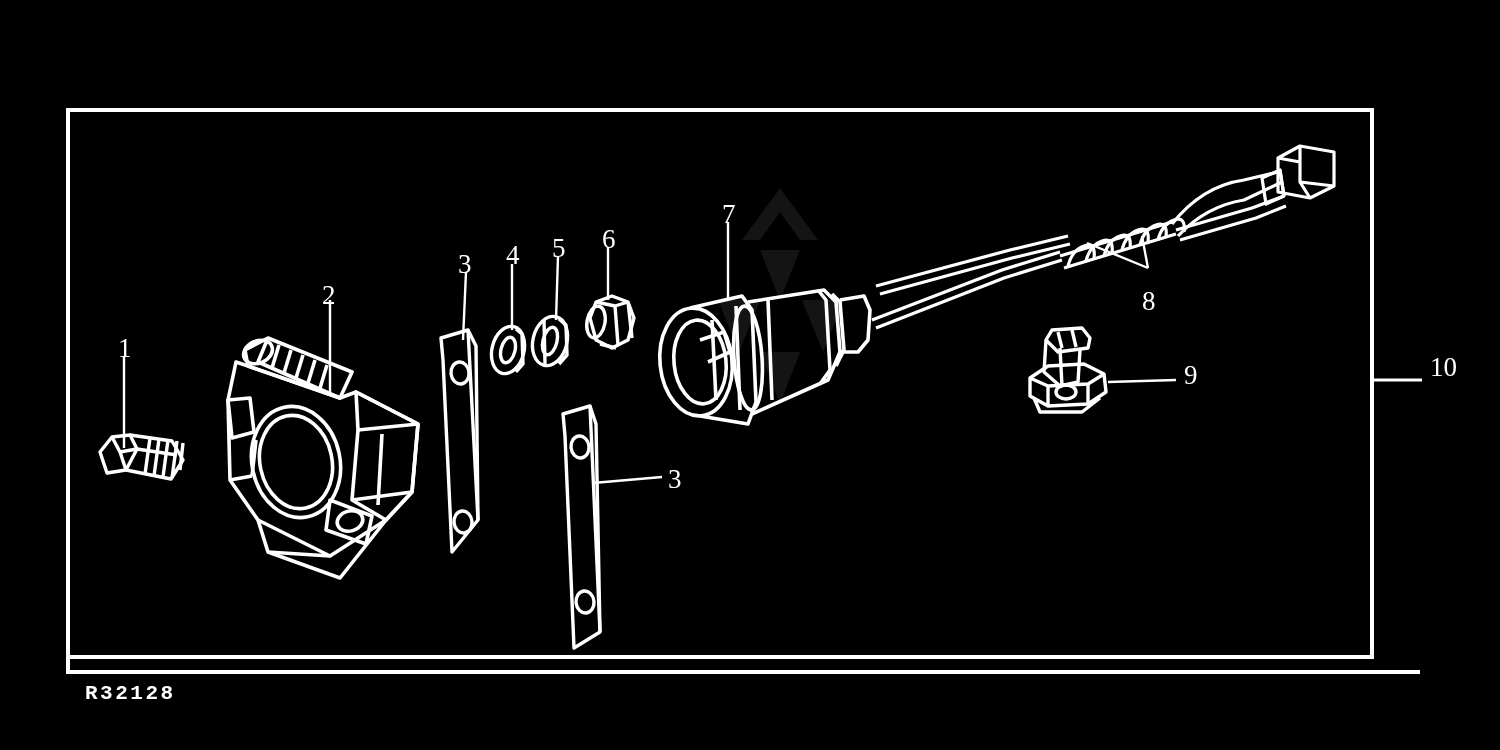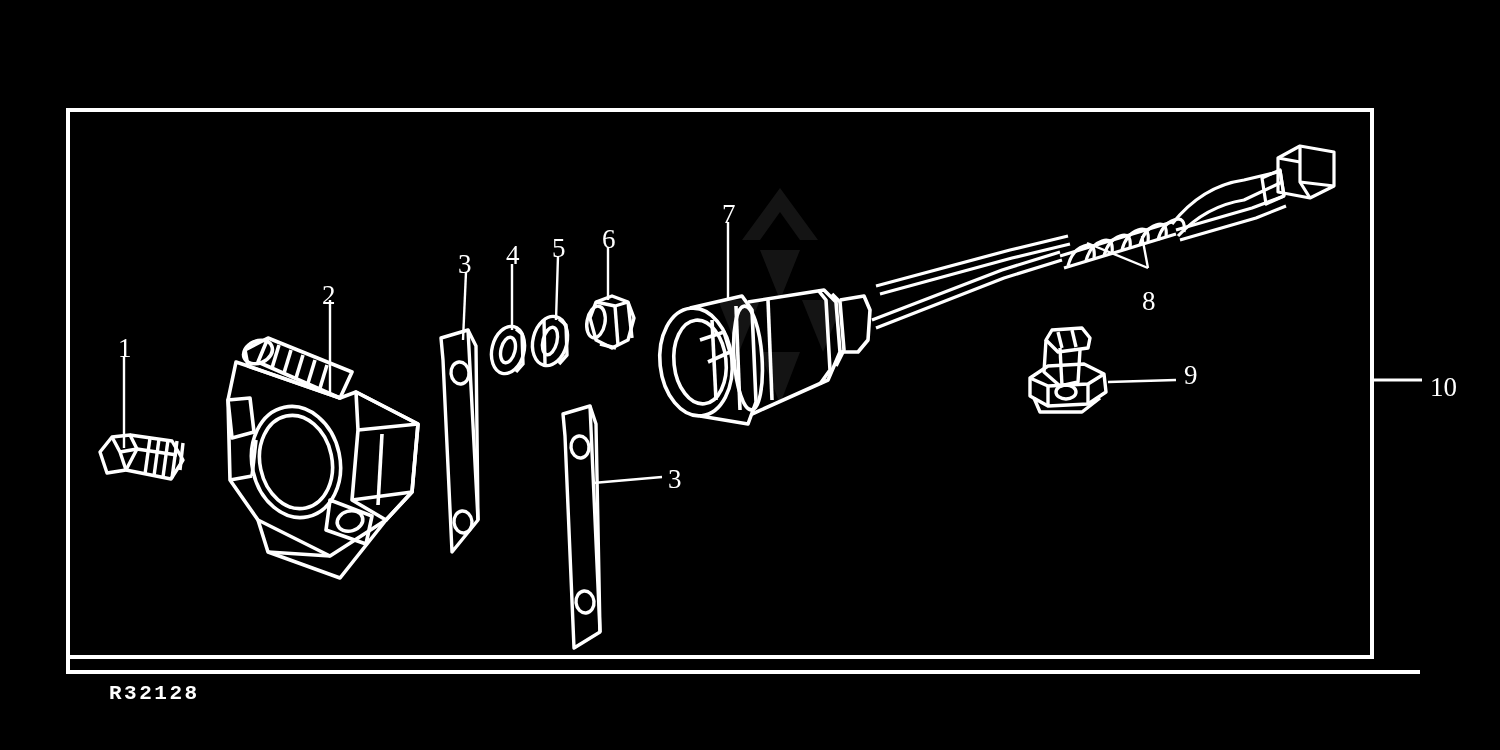--- a/index.html
+++ b/index.html
@@ -39,21 +39,20 @@
   }
   .fig-label {
     position: absolute;
     color: #ffffff;
     font-family: "Liberation Mono", monospace;
     font-size: 21px;
     font-weight: bold;
     letter-spacing: 2.5px;
     white-space: nowrap;
     user-select: none;
-    margin-left: 24px;
   }
 </style>
 </head>
 <body>
 
 <div id="stage">
 
   <svg id="diagram-svg" viewBox="0 0 1500 750">
 
     <g fill="#141414" stroke="none">
@@ -257,17 +256,17 @@
   <span class="callout-text" style="left:602px; top:226px;">6</span>
 
   <span class="callout-text" style="left:668px; top:466px;">3</span>
 
   <span class="callout-text" style="left:722px; top:201px;">7</span>
 
   <span class="callout-text" style="left:1142px; top:288px;">8</span>
 
   <span class="callout-text" style="left:1184px; top:362px;">9</span>
 
-  <span class="callout-text" style="left:1430px; top:374px;">10</span>
+  <span class="callout-text" style="left:1430px; top:354px;">10</span>
 
   <span class="fig-label" style="left:85px; top:682px;">R32128</span>
 
 </div>
 
 </body></html>

